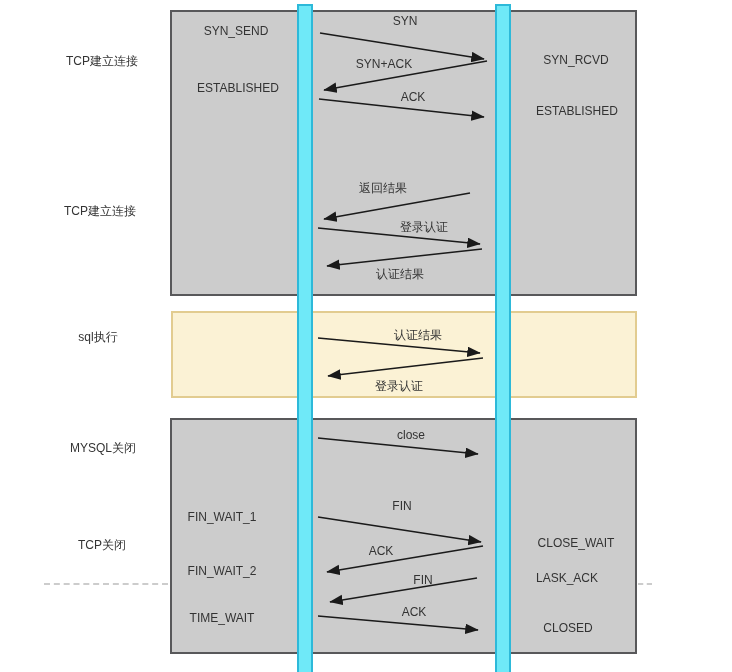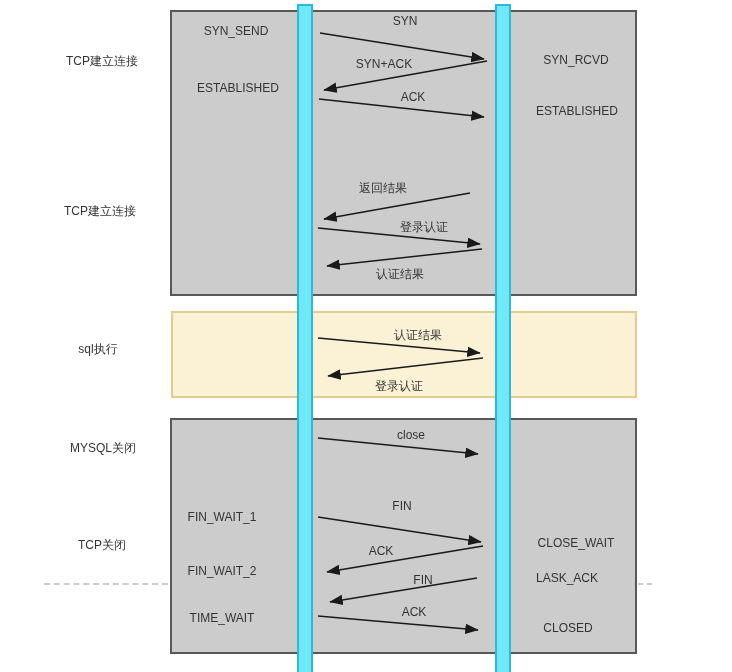--- a/index.html
+++ b/index.html
@@ -44,21 +44,21 @@
   <div class="box gray" style="left:170px;top:418px;width:467px;height:236px"></div>
 
   <div class="dash" style="left:44px;top:583px;width:124px"></div>
   <div class="dash" style="left:638px;top:583px;width:14px"></div>
 
   <div class="lifeline" style="left:297px"></div>
   <div class="lifeline" style="left:495px"></div>
 
   <div class="sec-label" style="left:102px;top:61px">TCP建立连接</div>
   <div class="sec-label" style="left:100px;top:211px">TCP建立连接</div>
-  <div class="sec-label" style="left:98px;top:349px">sql执行</div>
+  <div class="sec-label" style="left:98px;top:337px">sql执行</div>
   <div class="sec-label" style="left:103px;top:448px">MYSQL关闭</div>
   <div class="sec-label" style="left:102px;top:545px">TCP关闭</div>
 
   <svg class="arrows" width="732" height="672">
     <defs>
       <marker id="ah" markerWidth="10" markerHeight="8" refX="8.5" refY="3.5" orient="auto">
         <path d="M0,0 L9,3.5 L0,7 Z"></path>
       </marker>
     </defs>
     <line x1="320" y1="33" x2="484" y2="59" marker-end="url(#ah)"></line>

